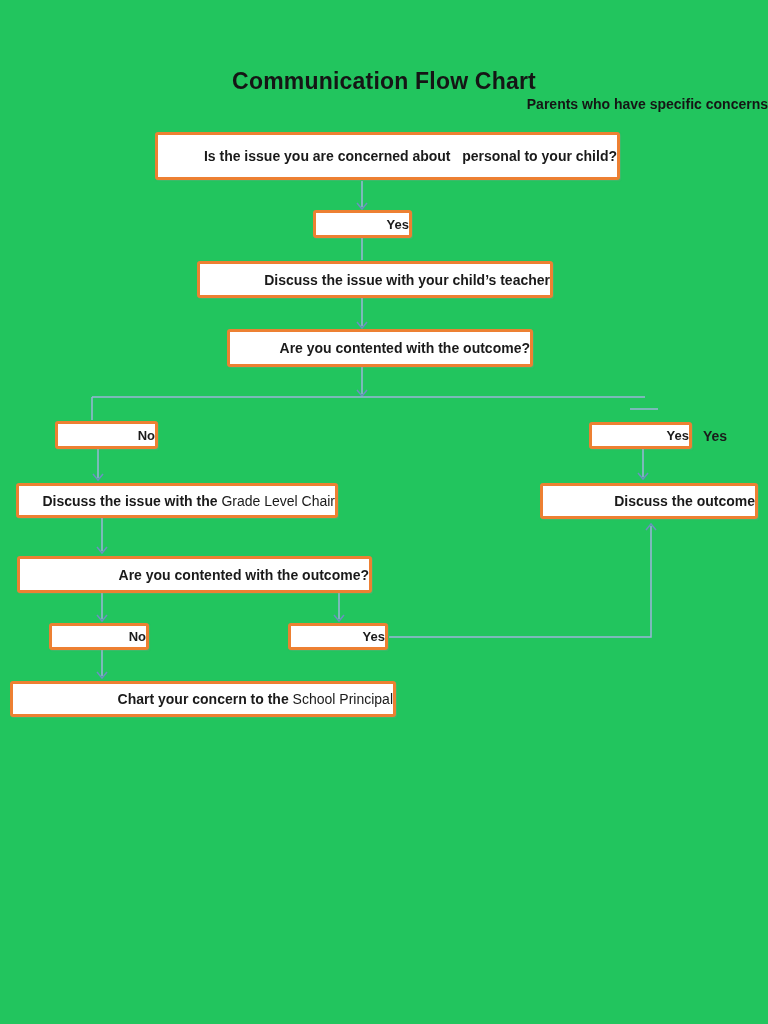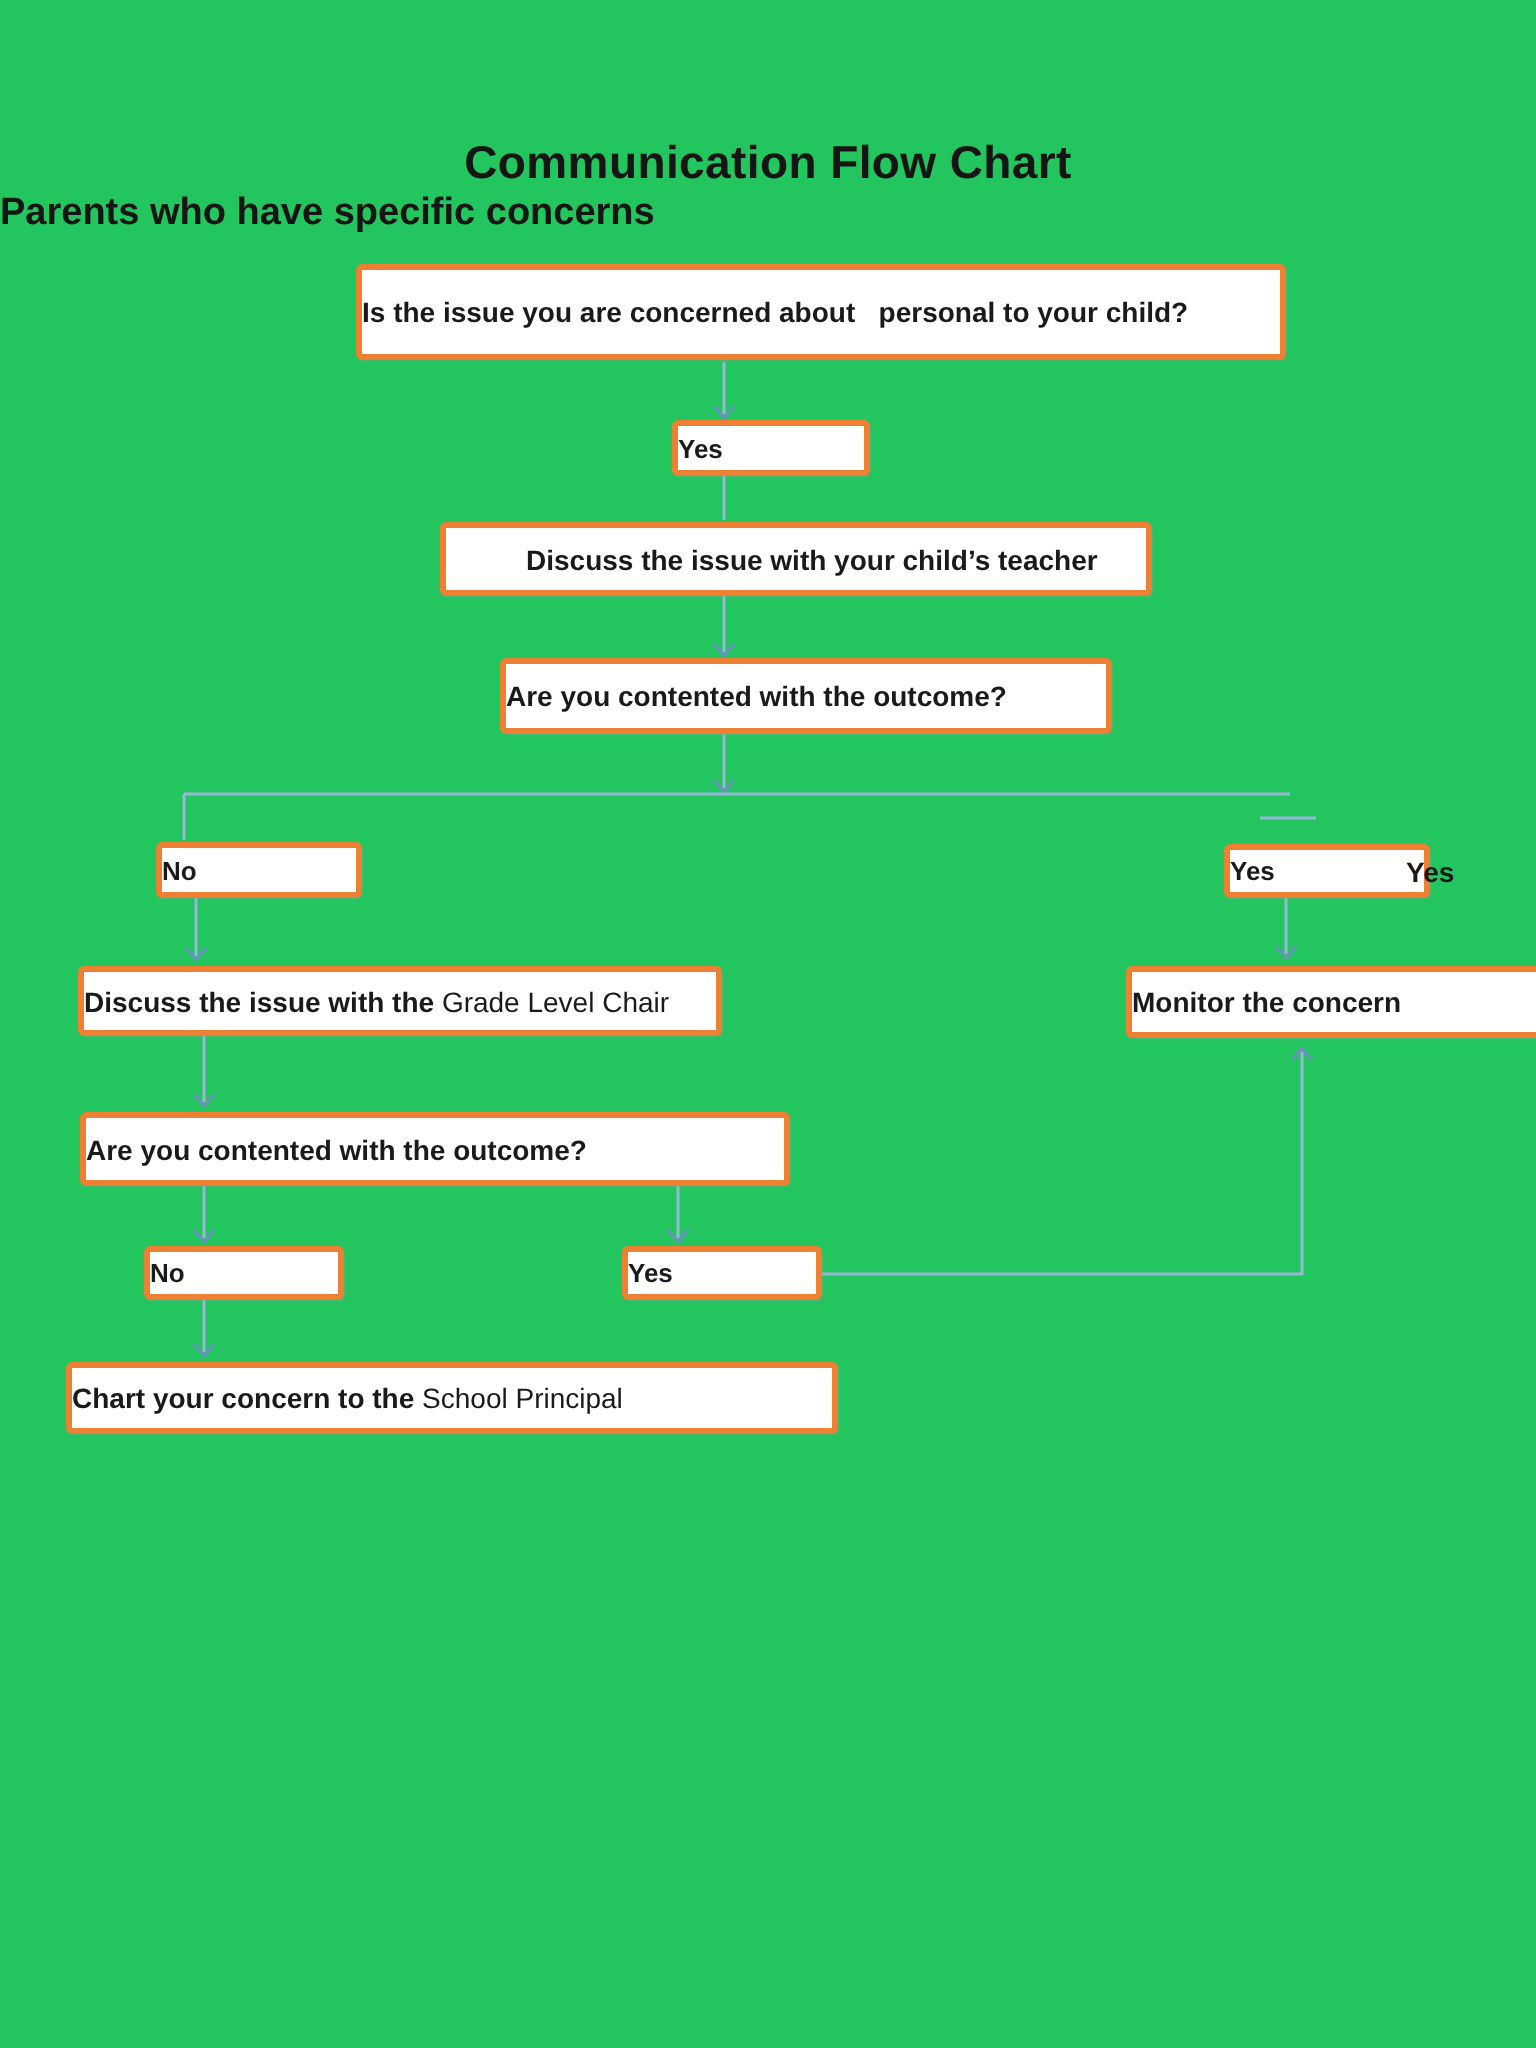--- a/index.html
+++ b/index.html
@@ -22,46 +22,45 @@
     text-align: center;
     font-size: 23px;
     font-weight: bold;
     color: #151515;
     letter-spacing: 0.2px;
   }
   .chart-subtitle {
     position: absolute;
     left: 0; top: 96px;
     width: 768px;
-    text-align: left;
-    font-size: 19px;
+    text-align: right;
+    font-size: 14px;
     font-weight: bold;
     color: #151515;
   }
   svg.connectors {
     position: absolute;
     left: 0; top: 0;
     width: 768px;
     height: 1024px;
     pointer-events: none;
   }
   .node {
     position: absolute;
     box-sizing: border-box;
     background: #ffffff;
     border: 3px solid #ED8032;
     border-radius: 3px;
     display: flex;
     align-items: center;
-    justify-content: flex-start;
+    justify-content: flex-end;
     color: #1a1a1a;
     font-size: 14px;
     font-weight: bold;
     box-shadow: 1px 1px 1px rgba(150,150,150,0.25);
-    margin-left: 23px;
   }
   .node .lbl { white-space: pre; }
   .node .lbl-tail { font-weight: normal; white-space: pre; }
   .small { font-size: 13px; }
   .floating-label {
     position: absolute;
     color: #1a1a1a;
     font-size: 14px;
     font-weight: bold;
     display: flex;
@@ -142,21 +141,21 @@
   </div>
 
   <div class="floating-label" style="left:703px; top:422px; height:27px;">Yes</div>
 
   <div class="node" style="left:16px; top:483px; width:322px; height:35px;">
     <span class="lbl">Discuss the issue with the </span>
       <span class="lbl-tail">Grade Level Chair</span>
   </div>
 
   <div class="node" style="left:540px; top:483px; width:218px; height:36px;">
-    <span class="lbl">Monitor the concern</span>
+    <span class="lbl">Discuss the outcome</span>
   </div>
 
   <div class="node" style="left:17px; top:556px; width:355px; height:37px;">
     <span class="lbl">Are you contented with the outcome?</span>
   </div>
 
   <div class="node small" style="left:49px; top:623px; width:100px; height:27px;">
     <span class="lbl">No</span>
   </div>
 

